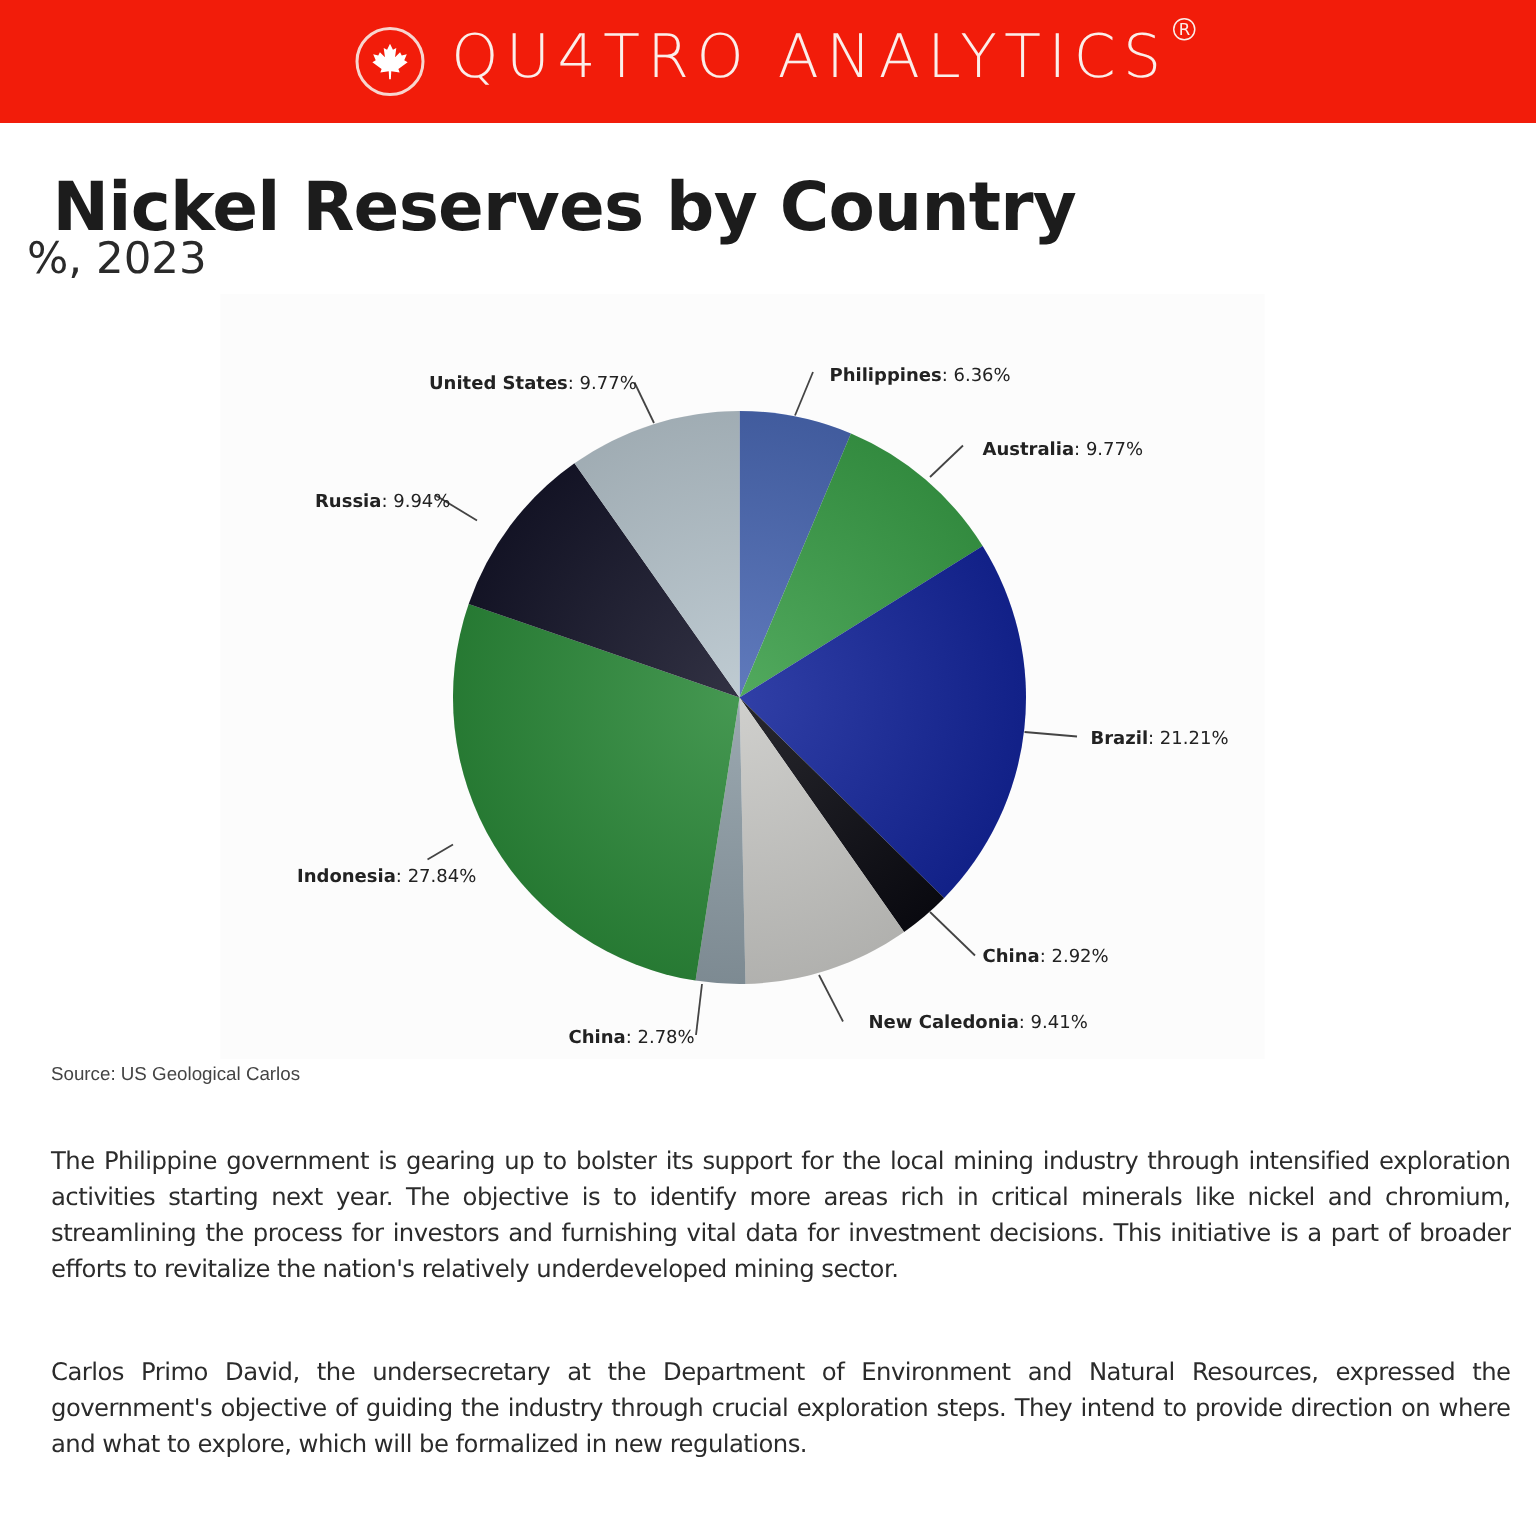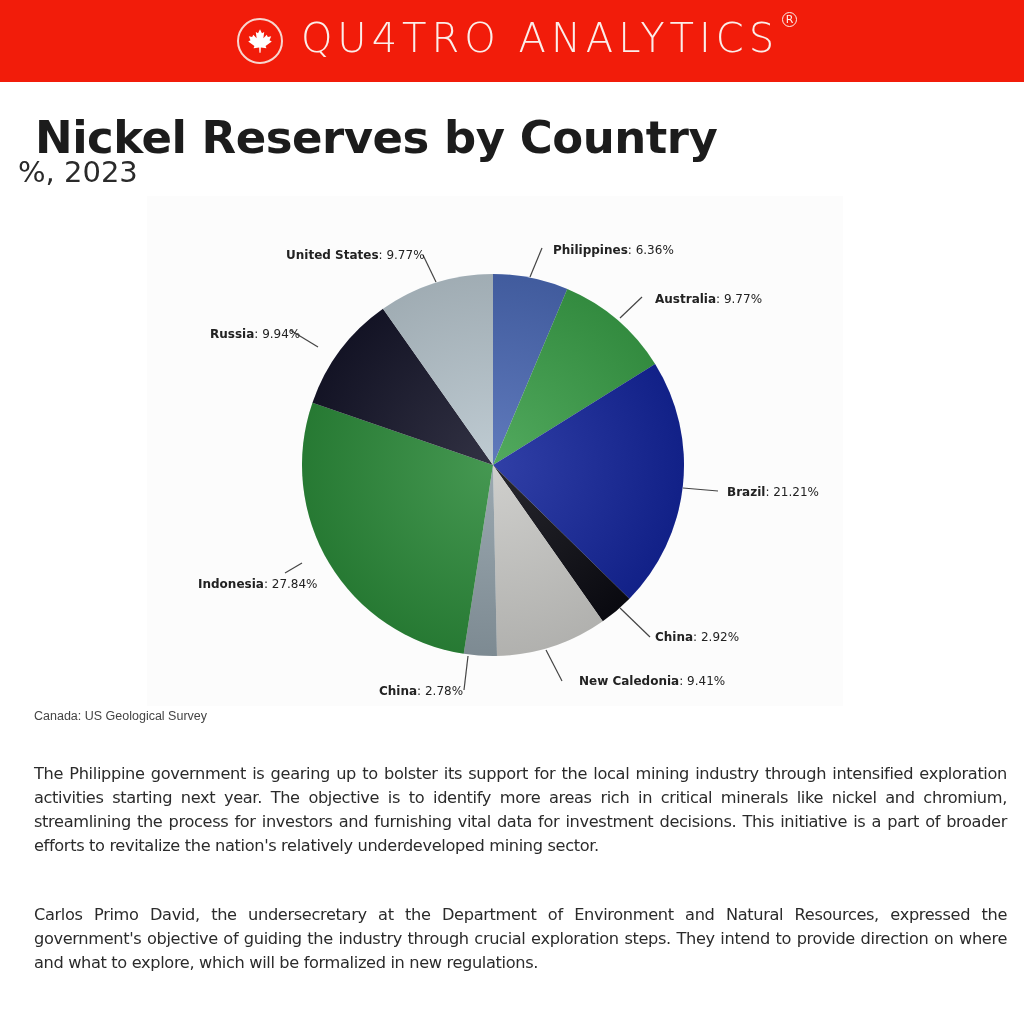--- a/index.html
+++ b/index.html
@@ -112,16 +112,16 @@
   <div class="lbl" style="left:508px; top:96px;"><b>Australia</b>: <span>9.77%</span></div>
   <div class="lbl" style="left:580px; top:289px;"><b>Brazil</b>: <span>21.21%</span></div>
   <div class="lbl" style="left:508px; top:434px;"><b>China</b>: <span>2.92%</span></div>
   <div class="lbl" style="left:432px; top:478px;"><b>New Caledonia</b>: <span>9.41%</span></div>
   <div class="lbl" style="left:232px; top:488px;text-align:right;"><b>China</b>: <span>2.78%</span></div>
   <div class="lbl" style="left:23px; top:381px;margin-left:28px;"><b>Indonesia</b>: <span>27.84%</span></div>
   <div class="lbl" style="left:63px; top:131px;"><b>Russia</b>: <span>9.94%</span></div>
   <div class="lbl" style="left:129px; top:52px;margin-left:10px;"><b>United States</b>: <span>9.77%</span></div>
 </div>
 
-<div class="source">Canada: US Geological Survey</div>
+<div class="source">Source: US Geological Carlos</div>
 
 <p class="para p1">The Philippine government is gearing up to bolster its support for the local mining industry through intensified exploration activities starting next year. The objective is to identify more areas rich in critical minerals like nickel and chromium, streamlining the process for investors and furnishing vital data for investment decisions. This initiative is a part of broader efforts to revitalize the nation's relatively underdeveloped mining sector.</p>
 <p class="para p2">Carlos Primo David, the undersecretary at the Department of Environment and Natural Resources, expressed the government's objective of guiding the industry through crucial exploration steps. They intend to provide direction on where and what to explore, which will be formalized in new regulations.</p>
 
 </body></html>

